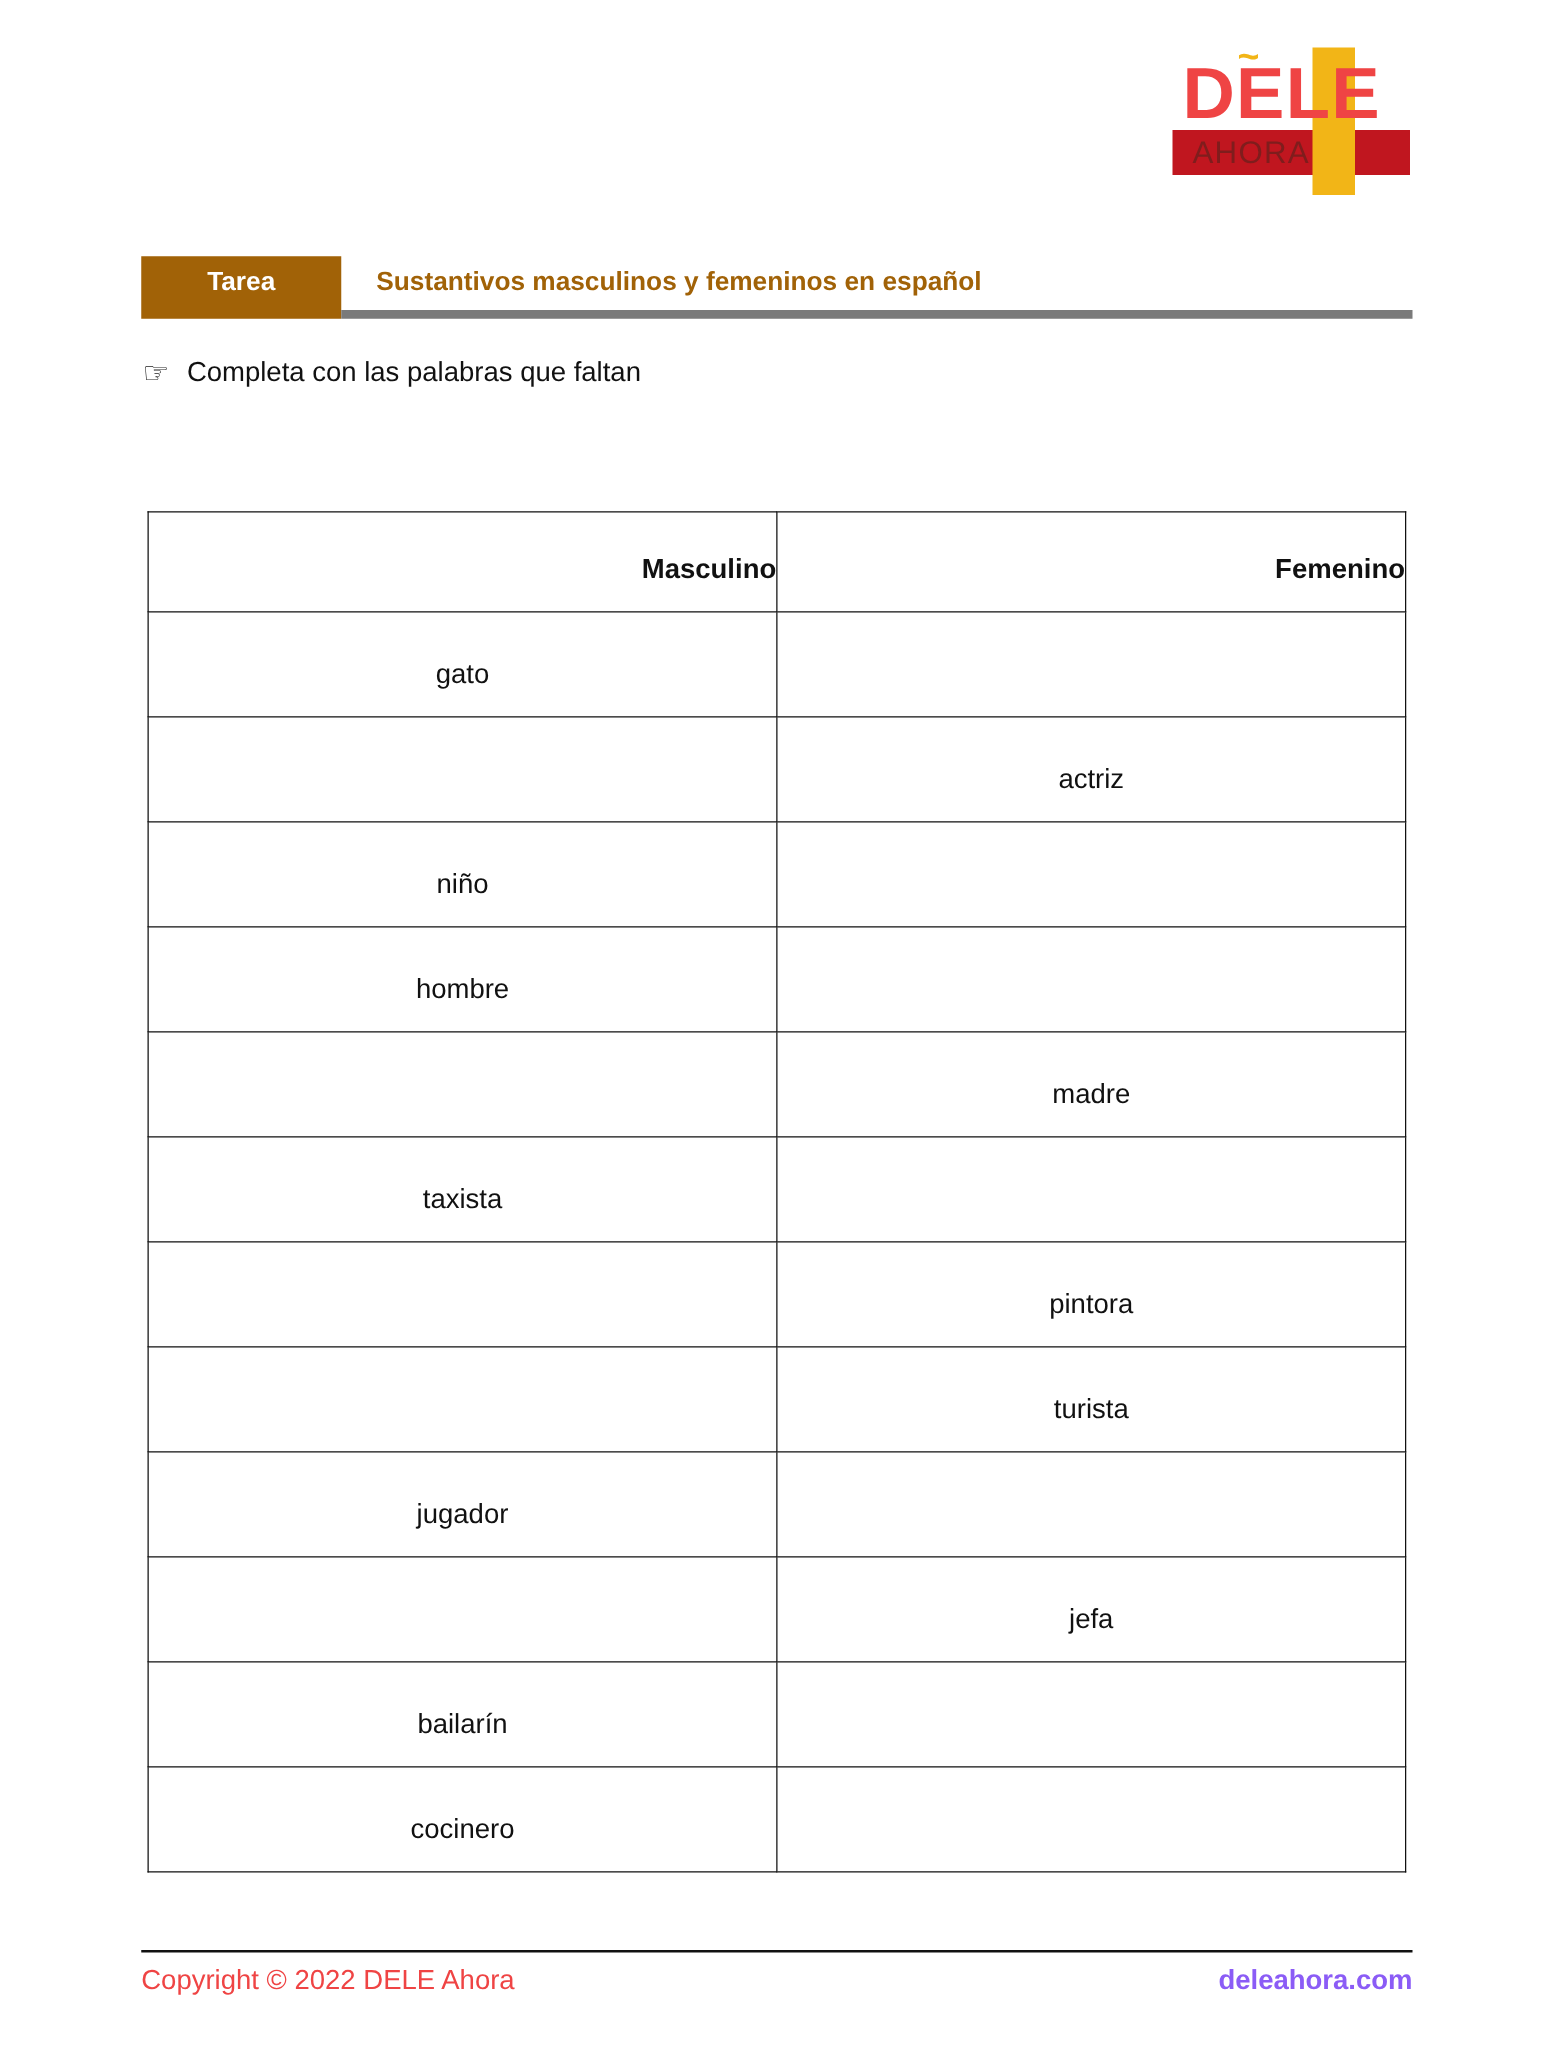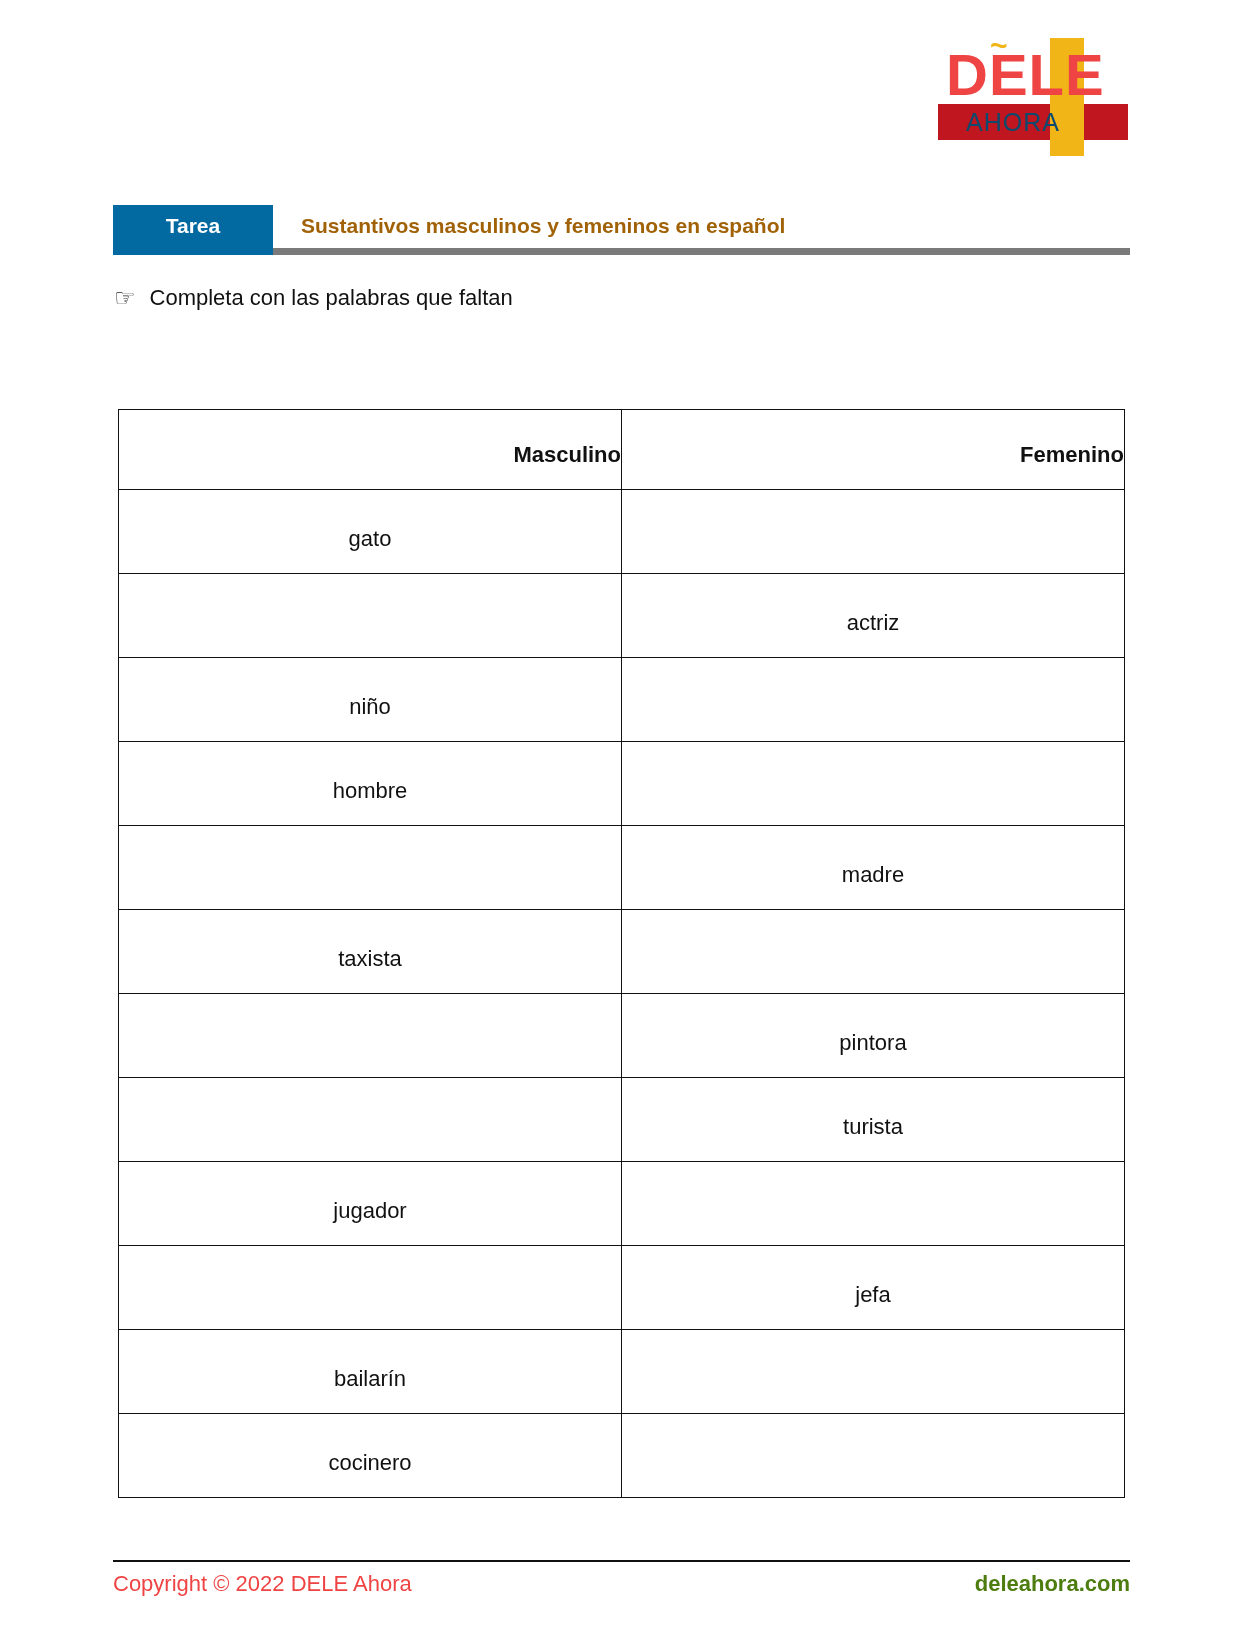--- a/index.html
+++ b/index.html
@@ -6,44 +6,44 @@
   body { width: 1241px; height: 1650px; position: relative; overflow: hidden;
          font-family: "Liberation Sans", sans-serif; color: #111; }
 
   
   .logo { position: absolute; left: 938px; top: 36px; width: 192px; height: 120px; }
   .logo .bar { position: absolute; left: 0; top: 68px; width: 190px; height: 36px; background: #c0161f; }
   .logo .ybar { position: absolute; left: 112px; top: 2px; width: 34px; height: 118px; background: #f2b517; }
   .logo .dele { position: absolute; left: 8px; top: 10px; font-weight: bold; font-size: 58px; line-height: 58px;
                 color: #ef4444; letter-spacing: 1px; font-family: "Liberation Sans", sans-serif; }
   .logo .tilde { position: absolute; left: 52px; top: 0px; font-size: 30px; color: #f2b517; font-weight: bold; line-height: 20px; }
-  .logo .ahora { position: absolute; left: 28px; top: 72px; color: #0c4a6e; font-size: 25px; line-height: 28px; letter-spacing: 1px; }
+  .logo .ahora { position: absolute; left: 16px; top: 72px; color: #7f1d1d; font-size: 25px; line-height: 28px; letter-spacing: 1px; }
 
   
   .tarea-header { position: absolute; left: 113px; top: 205px; width: 1017px; height: 50px; }
-  .tarea-tab { position: absolute; left: 0; top: 0; width: 160px; height: 50px; background: #0369a1;
+  .tarea-tab { position: absolute; left: 0; top: 0; width: 160px; height: 50px; background: #a16207;
                color: #fff; font-weight: bold; font-size: 21px; text-align: center; line-height: 42px; }
   .tarea-rule { position: absolute; left: 160px; top: 43px; right: 0; height: 7px; background: #7a7a7a; }
   .tarea-title { position: absolute; left: 188px; top: 0; line-height: 42px; font-size: 21px; font-weight: bold; color: #a16207; }
 
   
   .instruction { position: absolute; left: 114px; top: 284px; font-size: 22px; line-height: 28px; color: #111; display: flex; align-items: center; }
   .instruction .hand { font-size: 24px; margin-right: 14px; font-family: "DejaVu Sans", sans-serif; color: #222; }
 
   
   .worksheet-table { position: absolute; left: 118px; top: 409px; width: 1007px; border-collapse: collapse; }
   .worksheet-table th, .worksheet-table td { border: 1.5px solid #111; height: 69px; padding: 0; text-align: center;
                                              vertical-align: middle; width: 50%; font-size: 22px; }
   .worksheet-table th { font-weight: bold; padding-top: 10px; text-align: right; }
   .worksheet-table td { padding-top: 14px; margin-left: 28px; }
 
   
   .footer-rule { position: absolute; left: 113px; top: 1560px; width: 1017px; height: 0; border-top: 2px solid #111; }
   .footer-left { position: absolute; left: 113px; top: 1570px; font-size: 22px; line-height: 28px; color: #ef4444; }
-  .footer-right { position: absolute; right: 111px; top: 1570px; font-size: 22px; line-height: 28px; color: #4d7c0f; font-weight: bold; }
+  .footer-right { position: absolute; right: 111px; top: 1570px; font-size: 22px; line-height: 28px; color: #8b5cf6; font-weight: bold; }
 </style>
 </head>
 <body>
 
 <div class="logo">
   <div class="bar"></div>
   <div class="ybar"></div>
   <div class="tilde">~</div>
   <div class="dele">DELE</div>
   <div class="ahora">AHORA</div>

